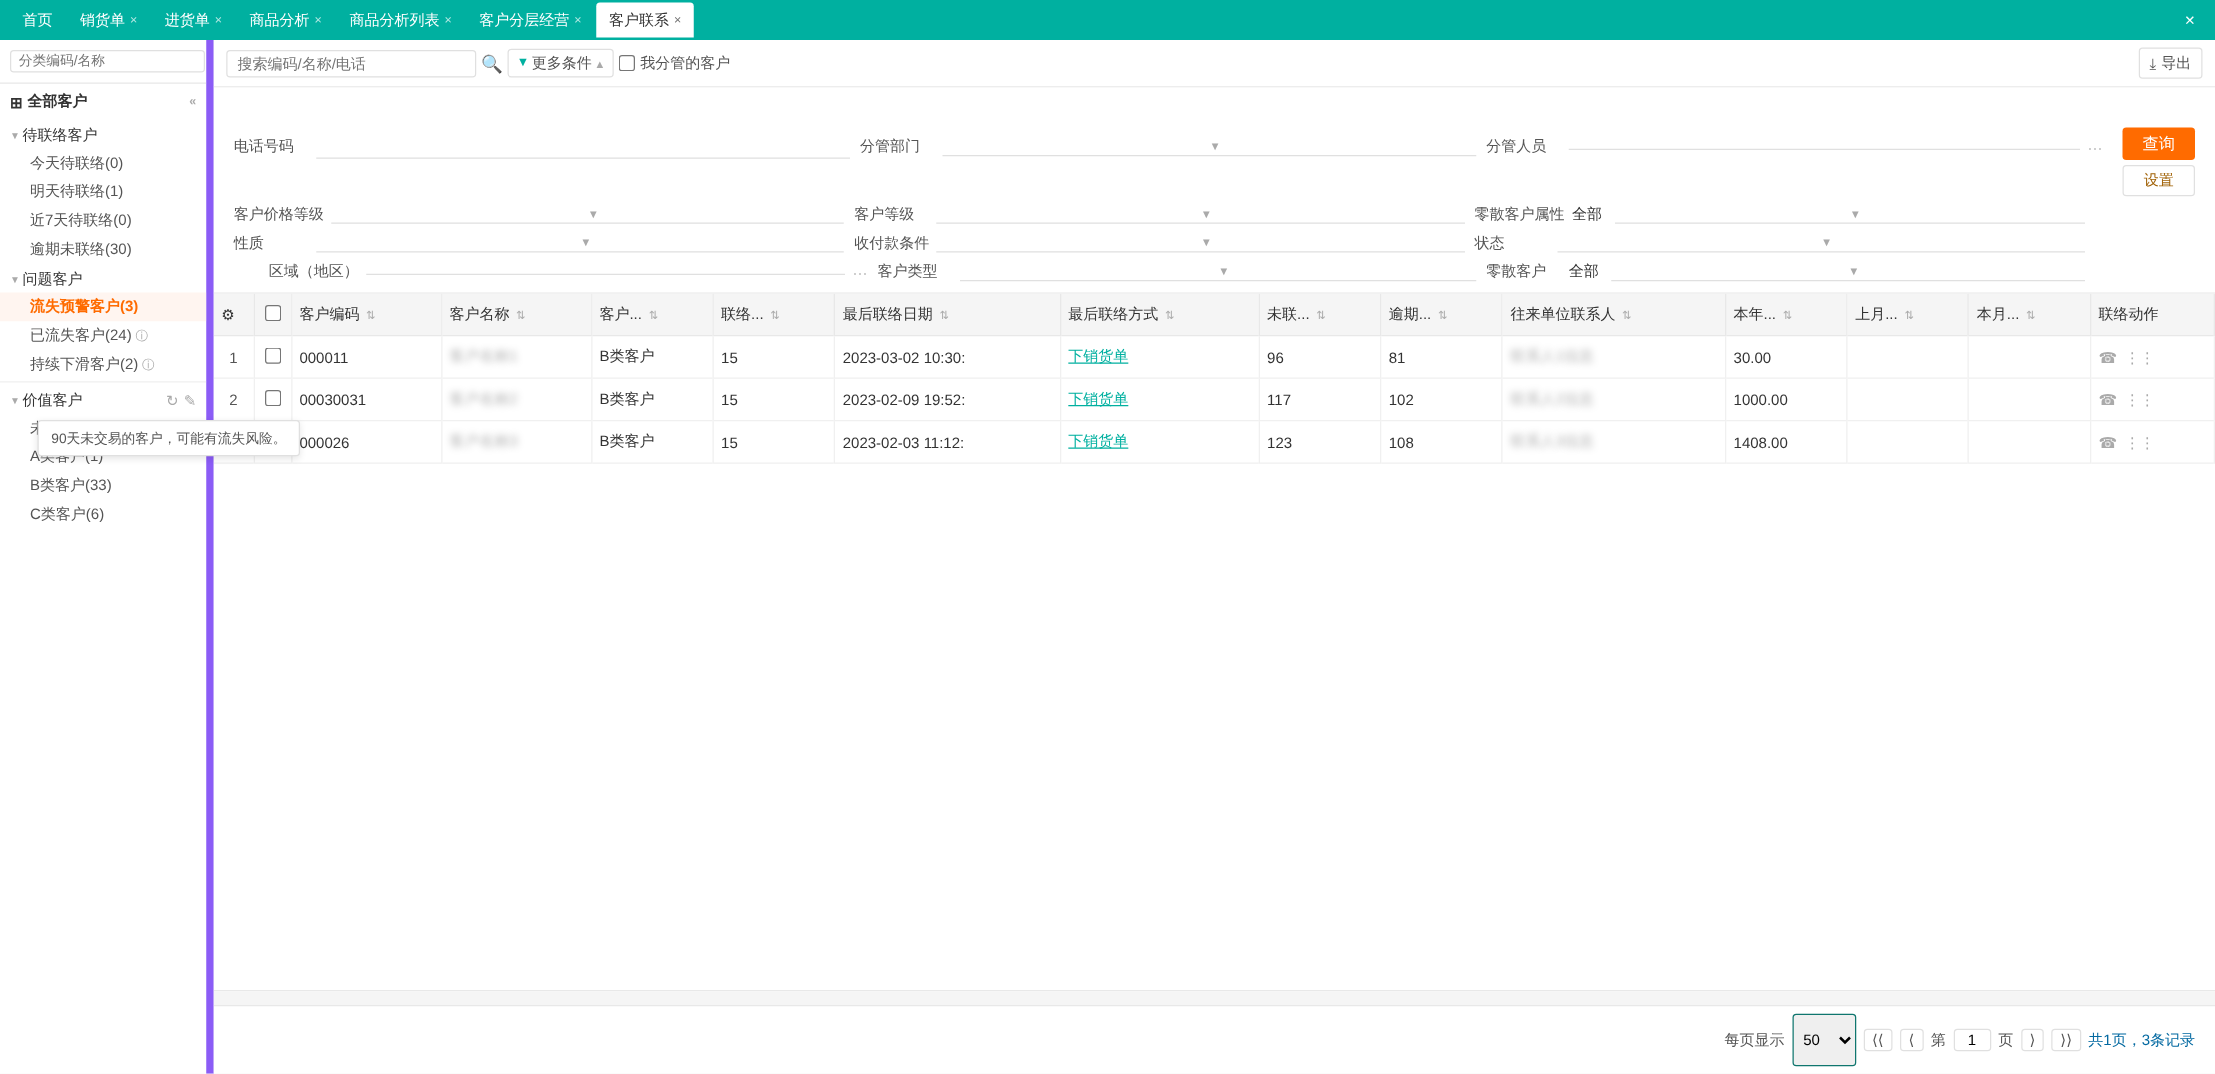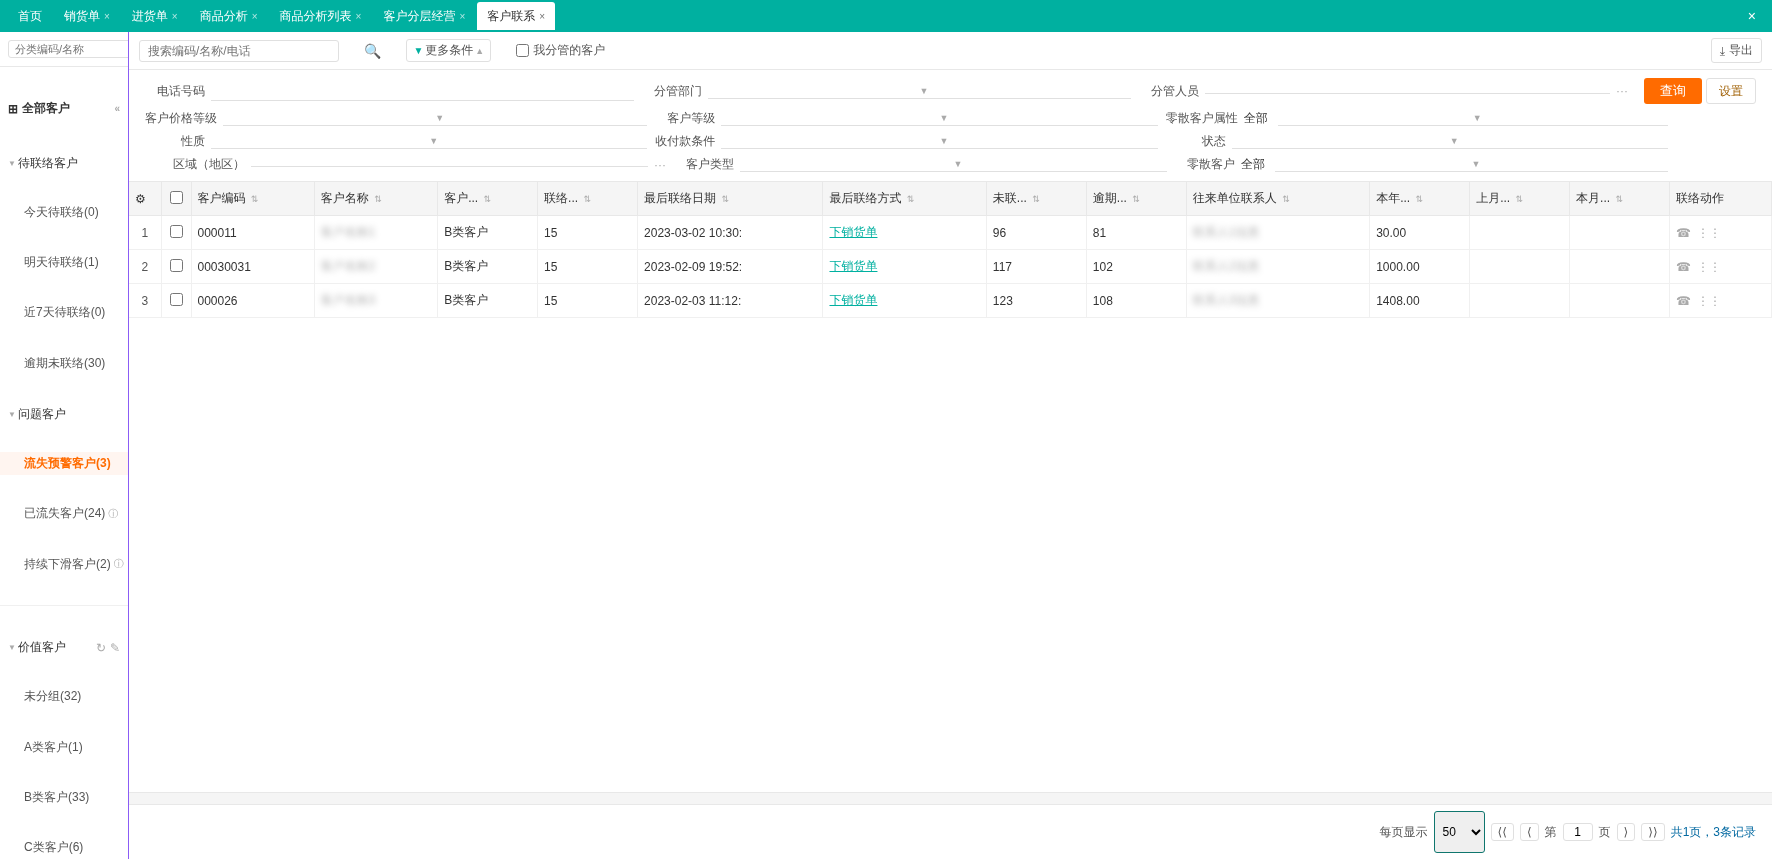--- a/index.html
+++ b/index.html
@@ -33,27 +33,26 @@
     .nav-close-btn { color: #fff; cursor: pointer; font-size: 14px; padding: 0 8px; }
 
     
     .main-layout {
       display: flex;
       height: calc(859px - 32px);
     }
 
     
     .sidebar {
-      width: 129px;
+      width: 171px;
       background: #fff;
-      border-right: 1px solid #8b5cf6;
+      border-right: 6px solid #8b5cf6;
       display: flex;
       flex-direction: column;
       overflow-y: auto;
-      justify-content: space-between;
     }
     .sidebar-search {
       display: flex;
       align-items: center;
       padding: 8px;
       border-bottom: 1px solid #e8e8e8;
       gap: 4px;
     }
     .sidebar-search input {
       flex: 1;
@@ -119,21 +118,21 @@
       background: #f5f5f5;
     }
 
     
     .filter-bar {
       display: flex;
       align-items: center;
       padding: 6px 10px;
       background: #fff;
       border-bottom: 1px solid #e8e8e8;
-      gap: 25px;
+      gap: 4px;
     }
     .search-input-main {
       border: 1px solid #e0e0e0;
       border-radius: 3px;
       padding: 3px 8px;
       width: 200px;
       outline: none;
       font-size: 12px;
     }
     .search-btn { color: #ff6b00; cursor: pointer; font-size: 14px; }
@@ -182,21 +181,20 @@
     .filter-item {
       display: flex;
       align-items: center;
       flex: 1;
       gap: 6px;
     }
     .filter-label {
       color: #555;
       white-space: nowrap;
       min-width: 60px;
-      text-align: right;
     }
     .filter-input {
       flex: 1;
       border: none;
       border-bottom: 1px solid #e0e0e0;
       padding: 2px 4px;
       outline: none;
       font-size: 12px;
     }
     .filter-select-wrap {
@@ -222,23 +220,24 @@
       background: #fff;
       color: #a16207;
       border: 1px solid #e0e0e0;
       border-radius: 3px;
       padding: 3px 12px;
       cursor: pointer;
       font-size: 12px;
     }
     .btn-group-right {
       display: flex;
-      flex-direction: row;
+      flex-direction: column;
       gap: 4px;
       margin-left: 8px;
+      margin-top: 24px;
     }
 
     
     .table-area {
       flex: 1;
       background: #fff;
       margin: 0;
       overflow: hidden;
       display: flex;
       flex-direction: column;
@@ -408,20 +407,21 @@
         <span style="color:#aaa;cursor:pointer;">↻</span>
         <span style="color:#aaa;cursor:pointer;">✎</span>
       </div>
     </div>
     <div class="sidebar-item">未分组(32)</div>
     <div class="sidebar-item">A类客户(1)</div>
     <div class="sidebar-item">B类客户(33)</div>
     <div class="sidebar-item">C类客户(6)</div>
   </div>
 
+  <div class="tooltip-box">90天未交易的客户，可能有流失风险。</div>
 
   <div class="content-area">
 
     <div class="filter-bar">
       <input class="search-input-main" type="text" placeholder="搜索编码/名称/电话" style="">
       <span class="search-btn">🔍</span>
       <div class="more-conditions">
         <span class="icon">▼</span>
         <span>更多条件</span>
         <span style="font-size:9px;color:#aaa;">▲</span>

